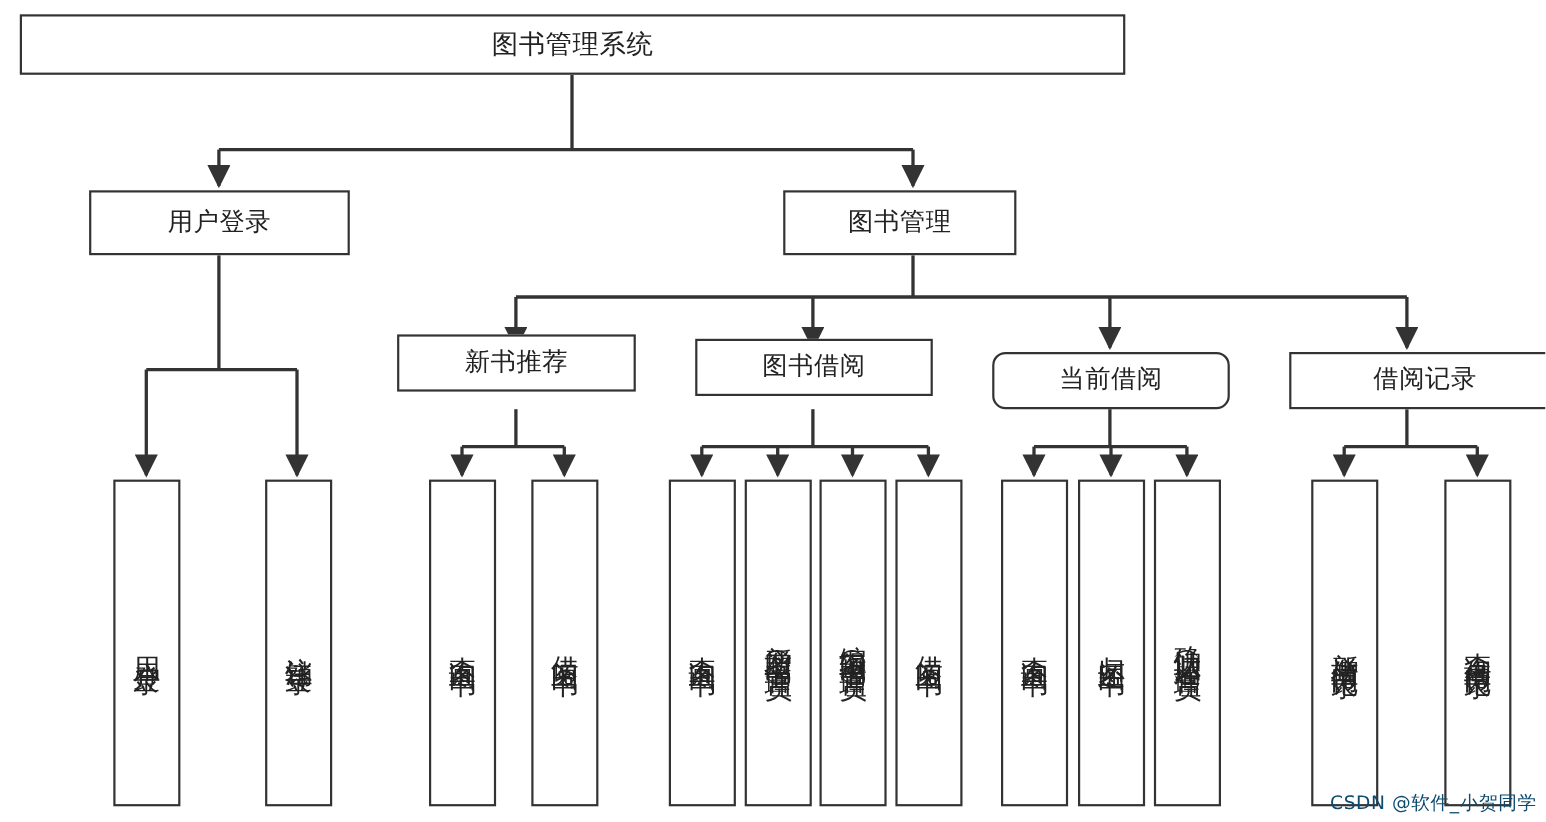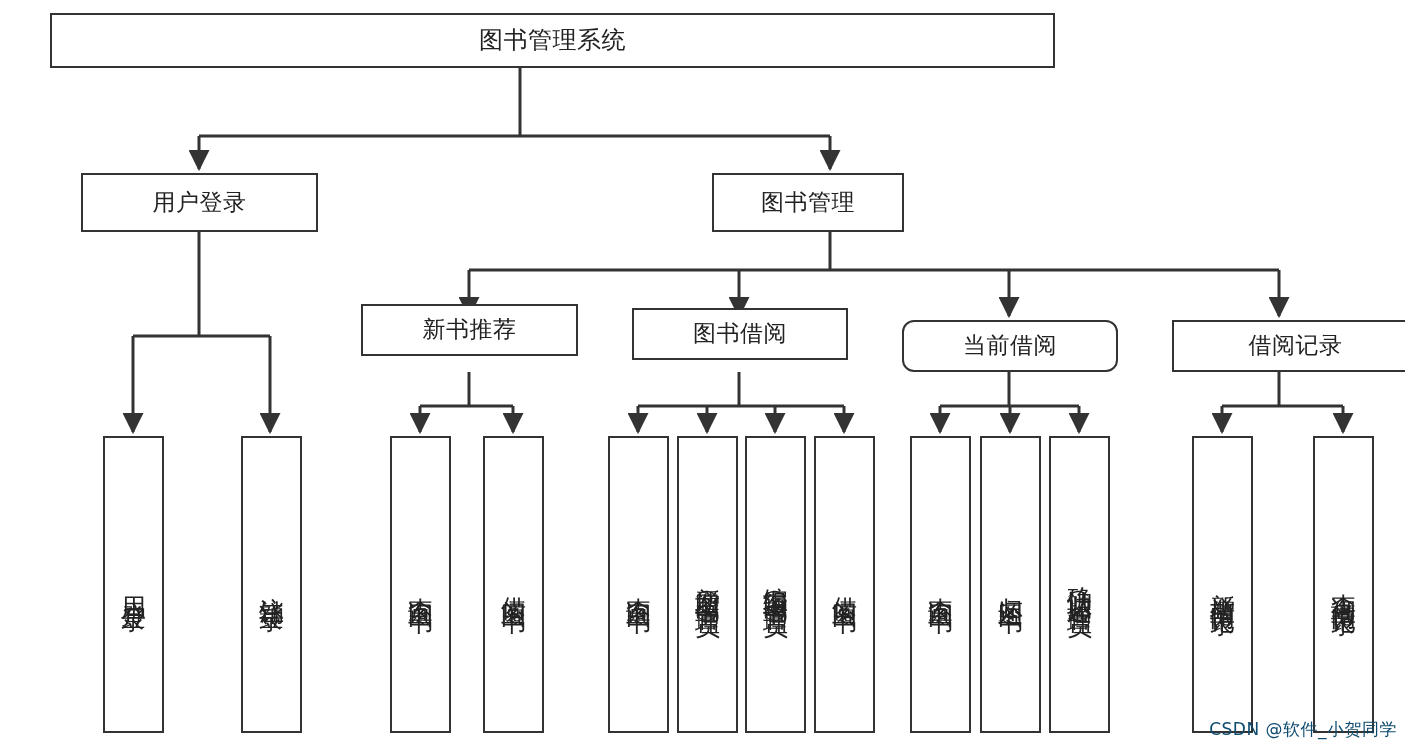--- a/index.html
+++ b/index.html
@@ -126,28 +126,28 @@
       <path d="M 1010 406 L 1010 432" marker-end="url(#arrow)"></path>
       <path d="M 1079 406 L 1079 432" marker-end="url(#arrow)"></path>
 
       <path d="M 1279 372 L 1279 406"></path>
       <path d="M 1222 406 L 1343 406"></path>
       <path d="M 1222 406 L 1222 432" marker-end="url(#arrow)"></path>
       <path d="M 1343 406 L 1343 432" marker-end="url(#arrow)"></path>
     </g>
   </svg>
 
-  <div class="node horiz root" style="left:18px; top:13px; width:1005px; height:55px;margin-left:32px;">
+  <div class="node horiz root" style="left:18px; top:13px; width:1005px; height:55px;">
     <span class="label">图书管理系统</span>
   </div>
 
   <div class="node horiz" style="left:81px; top:173px; width:237px; height:59px;">
     <span class="label">用户登录</span>
   </div>
-  <div class="node horiz" style="left:712px; top:173px; width:192px; height:59px;">
+  <div class="node horiz" style="left:712px; top:173px; width:212px; height:59px;">
     <span class="label">图书管理</span>
   </div>
 
   <div class="node horiz" style="left:361px; top:304px; width:217px; height:52px;">
     <span class="label">新书推荐</span>
   </div>
   <div class="node horiz" style="left:632px; top:308px; width:216px; height:52px;justify-content:center;">
     <span class="label">图书借阅</span>
   </div>
   <div class="node horiz" style="left:902px; top:320px; width:216px; height:52px;border-radius:12px;">

